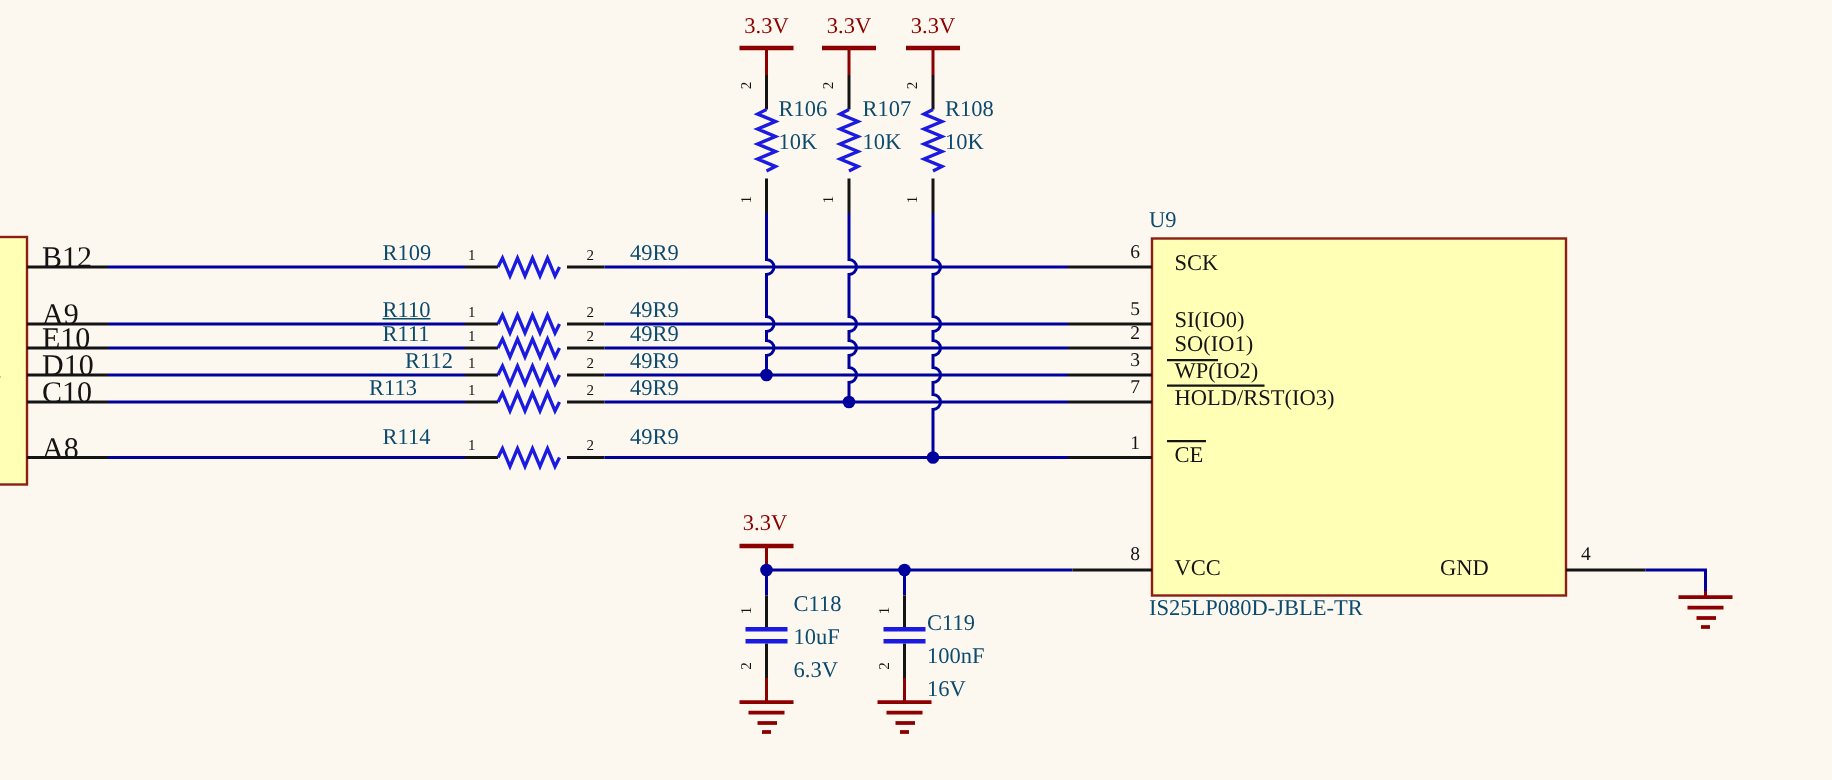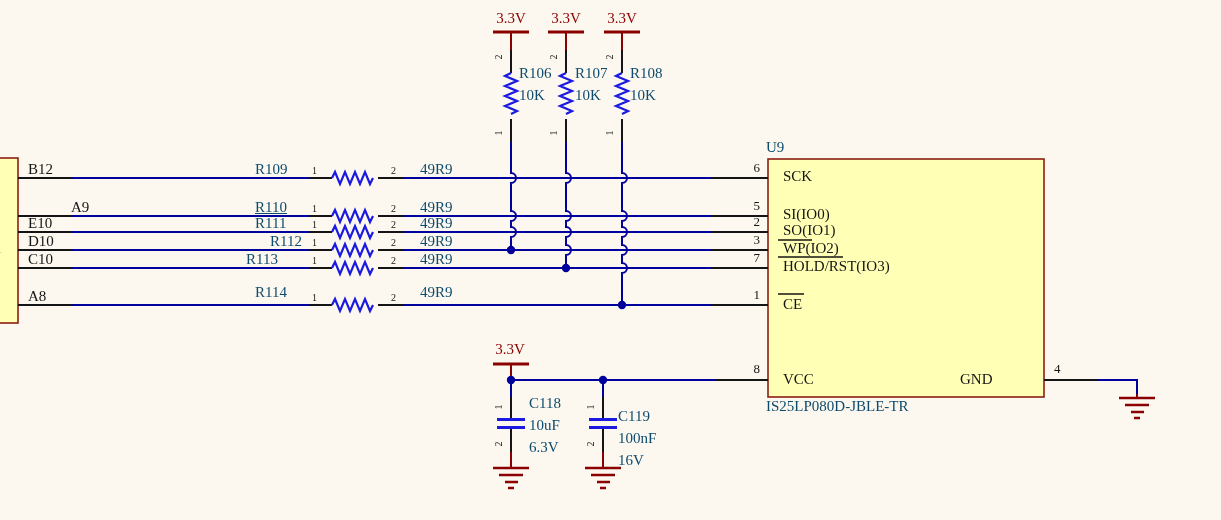--- a/index.html
+++ b/index.html
@@ -3,21 +3,21 @@
 <meta charset="utf-8">
 <style>
   html,body{margin:0;padding:0;background:#fdf8ef;}
   .canvas{
     position:relative;width:1221px;height:520px;background:#fdf8ef;
     overflow:hidden;font-family:"Liberation Serif", serif;
   }
   .canvas svg{position:absolute;left:0;top:0;}
   .lbl{position:absolute;white-space:nowrap;line-height:1;}
   .tblue{color:#0c4a6e;font-size:15px;}
-  .tblack{color:#141414;font-size:15px;}
+  .tblack{color:#141414;font-size:20px;}
   .tred{color:#8b0000;font-size:15px;}
   .tteal{color:#008b8b;font-size:15px;}
   .pinnum{color:#141414;font-size:13px;}
   .pinsm{color:#141414;font-size:10px;}
   .rot{transform:rotate(-90deg);transform-origin:center center;}
   .ctr{text-align:center;width:36px;}
   .ralign{text-align:right;width:24px;}
   .pname{color:#141414;font-size:15px;}
 </style>
 </head>
@@ -215,21 +215,21 @@
   <span class="lbl pinsm rot" style="left:607px;top:128px;">1</span>
 
   <span class="lbl tblack" style="left:28px;top:162px;">B12</span>
   <span class="lbl tblue" style="left:255px;top:162px;">R109</span>
   <span class="lbl pinsm" style="left:312px;top:166px;">1</span>
   <span class="lbl pinsm" style="left:391px;top:166px;">2</span>
   <span class="lbl tblue" style="left:420px;top:162px;">49R9</span>
   <span class="lbl pinnum ralign" style="left:736px;top:161px;">6</span>
   <span class="lbl pname" style="left:783px;top:169px;">SCK</span>
 
-  <span class="lbl tblack" style="left:28px;top:200px;margin-left:43px;">A9</span>
+  <span class="lbl tblack" style="left:28px;top:200px;">A9</span>
   <span class="lbl tblue" style="left:255px;top:200px;text-decoration:underline;">R110</span>
   <span class="lbl pinsm" style="left:312px;top:204px;">1</span>
   <span class="lbl pinsm" style="left:391px;top:204px;">2</span>
   <span class="lbl tblue" style="left:420px;top:200px;">49R9</span>
   <span class="lbl pinnum ralign" style="left:736px;top:199px;">5</span>
   <span class="lbl pname" style="left:783px;top:207px;">SI(IO0)</span>
 
   <span class="lbl tblack" style="left:28px;top:216px;">E10</span>
   <span class="lbl tblue" style="left:255px;top:216px;">R111</span>
   <span class="lbl pinsm" style="left:312px;top:220px;">1</span>

